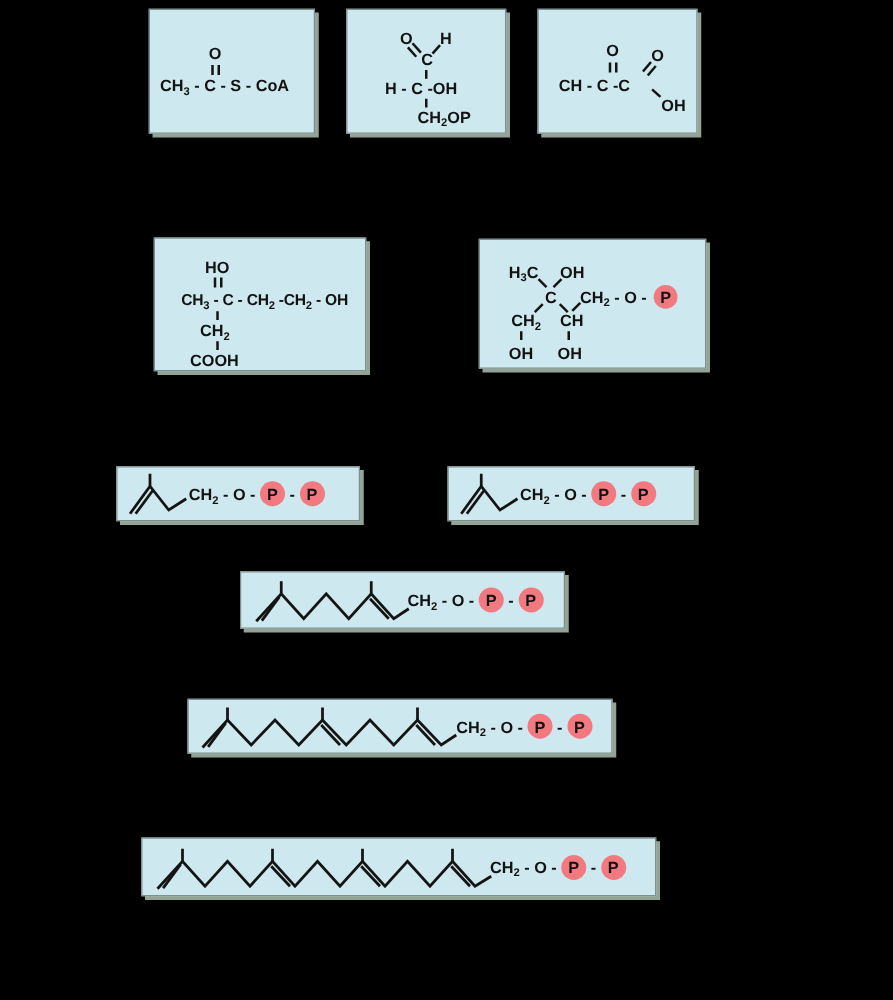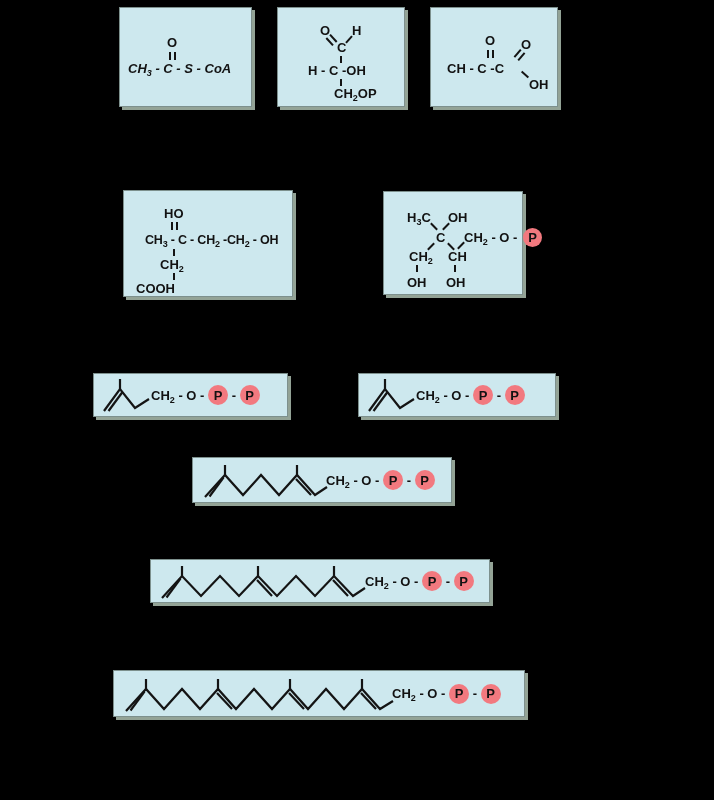--- a/index.html
+++ b/index.html
@@ -29,21 +29,21 @@
 <body>
 
 <div class="stage">
 
   <div class="box" style="left:119px;top:7px;width:133px;height:100px;">
     <span class="atom" style="left:47px;top:28px;">O</span>
     <span class="dvert" style="left:49px;top:44px;">
         <i></i>
         <i></i>
       </span>
-    <span class="f" style="left:8px;top:54px;font-style:italic;"><span>CH</span><span class="sub">3</span><span> - C - S - CoA</span></span>
+    <span class="f" style="left:8px;top:54px;"><span>CH</span><span class="sub">3</span><span> - C - S - CoA</span></span>
   </div>
 
   <div class="box" style="left:277px;top:7px;width:128px;height:100px;">
     <span class="atom" style="left:42px;top:16px;">O</span>
     <span class="atom" style="left:74px;top:16px;">H</span>
     <span class="ddiag" style="left:50px;top:27px;transform:rotate(-42deg);">
         <i></i>
         <i></i>
       </span>
     <span class="diag" style="left:70px;top:27px;transform:rotate(42deg);"></span>
@@ -73,24 +73,24 @@
   <div class="box" style="left:123px;top:190px;width:170px;height:107px;">
     <span class="atom" style="left:40px;top:16px;">HO</span>
     <span class="dvert" style="left:47px;top:31px;">
         <i></i>
         <i></i>
       </span>
     <span class="f small" style="left:21px;top:43px;"><span>CH</span><span class="sub">3</span><span> - C - CH</span><span class="sub">2</span><span> -CH</span><span class="sub">2</span><span> - OH</span></span>
     <span class="vbond" style="left:49px;top:58px;"></span>
     <span class="f" style="left:36px;top:67px;"><span>CH</span><span class="sub">2</span></span>
     <span class="vbond" style="left:49px;top:82px;"></span>
-    <span class="f" style="left:12px;top:91px;">COOH</span>
+    <span class="f" style="left:28px;top:91px;">COOH</span>
   </div>
 
-  <div class="box" style="left:383px;top:191px;width:140px;height:104px;">
+  <div class="box" style="left:383px;top:191px;width:182px;height:104px;">
     <span class="f" style="left:23px;top:19px;"><span>H</span><span class="sub">3</span><span>C</span></span>
     <span class="atom" style="left:64px;top:19px;">OH</span>
     <span class="diag" style="left:49px;top:30px;transform:rotate(-45deg);"></span>
     <span class="diag" style="left:61px;top:30px;transform:rotate(45deg);"></span>
     <span class="atom" style="left:52px;top:39px;">C</span>
     <span class="f" style="left:80px;top:39px;"><span>CH</span><span class="sub">2</span><span> - O - </span></span>
     <span class="pc abs" style="left:139px;top:36px;">P</span>
     <span class="diag" style="left:46px;top:50px;transform:rotate(45deg);"></span>
     <span class="diag" style="left:66px;top:50px;transform:rotate(-45deg);"></span>
     <span class="diag" style="left:76px;top:49px;transform:rotate(45deg);"></span>

